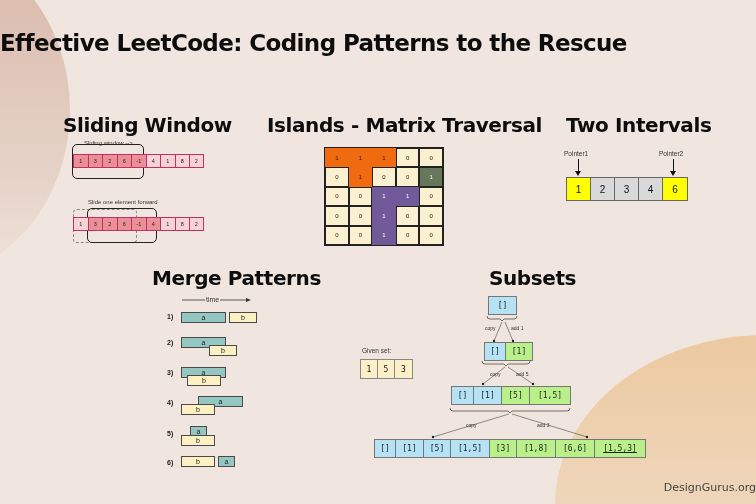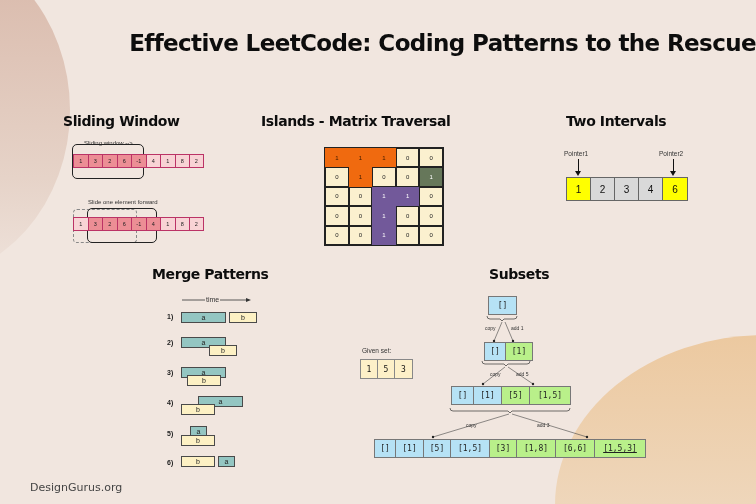--- a/index.html
+++ b/index.html
@@ -14,27 +14,27 @@
     position: absolute; left: -230px; top: -60px;
     width: 300px; height: 340px; border-radius: 50%;
     background: linear-gradient(180deg, #d8b7a8 0%, #e6d3c8 70%, #efe3dc 100%);
   }
   .blob-right {
     position: absolute; left: 555px; top: 335px;
     width: 420px; height: 340px; border-radius: 50%;
     background: linear-gradient(180deg, #ecc9a0 0%, #efd9c0 60%, #f0dfcd 100%);
   }
   .title {
-    position: absolute; top: 30px; left: 0; width: 756px; text-align: right;
+    position: absolute; top: 30px; left: 0; width: 756px; text-align: left;
     font-family: "DejaVu Sans", sans-serif; font-weight: bold; font-size: 23px;
     letter-spacing: -0.6px; color: #0d0d0d;
   }
   .sec-title {
     position: absolute; font-family: "DejaVu Sans", sans-serif; font-weight: bold;
-    font-size: 14px; letter-spacing: -0.4px; color: #0d0d0d; white-space: nowrap;
+    font-size: 20px; letter-spacing: -0.4px; color: #0d0d0d; white-space: nowrap;
   }
   .small { font-family: "Liberation Sans", sans-serif; font-size: 6px; color: #333; position: absolute; white-space: nowrap; }
 
   
   .sw-row { position: absolute; display: flex; }
   .sw-cell {
     width: 14.5px; height: 14px; border: 1px solid #b36; border-right: none;
     font-family: "Liberation Sans", sans-serif; font-size: 5.5px; color: #222;
     display: flex; align-items: center; justify-content: center;
   }
@@ -75,21 +75,21 @@
   .sub-row { position: absolute; display: flex; border: 1px solid #777; }
   .sub-cell { height: 17px; display: flex; align-items: center; justify-content: center; padding: 0 5px;
     font-family: "DejaVu Sans Mono", monospace; font-size: 8px; color: #222; border-right: 1px solid #777; }
   .sub-cell:last-child { border-right: none; }
   .sub-cell.blue { background: #b6e2f5; }
   .sub-cell.green { background: #b9f08a; }
   .given-row { position: absolute; left: 360px; top: 359px; display: flex; border: 1px solid #888; }
   .given-cell { width: 17px; height: 18px; background: #fdf0c8; border-right: 1px solid #888;
     display: flex; align-items: center; justify-content: center; font-family: "DejaVu Sans Mono", monospace; font-size: 8px; }
   .given-cell:last-child { border-right: none; }
-  .footer { position: absolute; top: 481px; left: 0; width: 756px; text-align: left;
+  .footer { position: absolute; top: 481px; left: 0; width: 756px; text-align: right;
     font-family: "DejaVu Sans", sans-serif; font-size: 11px; color: #444; padding-left: 30px; }
   svg.lines { position: absolute; left: 0; top: 0; pointer-events: none; }
 </style>
 </head>
 <body>
 
 <div class="blob-left"></div>
 <div class="blob-right"></div>
 
 <h1 class="title">Effective LeetCode: Coding Patterns to the Rescue</h1>
@@ -117,21 +117,21 @@
   <div class="sw-cell dark">3</div>
   <div class="sw-cell dark">2</div>
   <div class="sw-cell dark">6</div>
   <div class="sw-cell dark">-1</div>
   <div class="sw-cell dark">4</div>
   <div class="sw-cell light">1</div>
   <div class="sw-cell light">8</div>
   <div class="sw-cell light">2</div>
 </div>
 
-<div class="sec-title" style="left:261px; top:113px;">Islands - Matrix Traversal</div>
+<div class="sec-title" style="left:267px; top:113px;">Islands - Matrix Traversal</div>
 <div class="grid">
   <div class="gcell orange">1</div>
   <div class="gcell orange">1</div>
   <div class="gcell orange">1</div>
   <div class="gcell">0</div>
   <div class="gcell">0</div>
 
   <div class="gcell">0</div>
   <div class="gcell orange">1</div>
   <div class="gcell">0</div>

